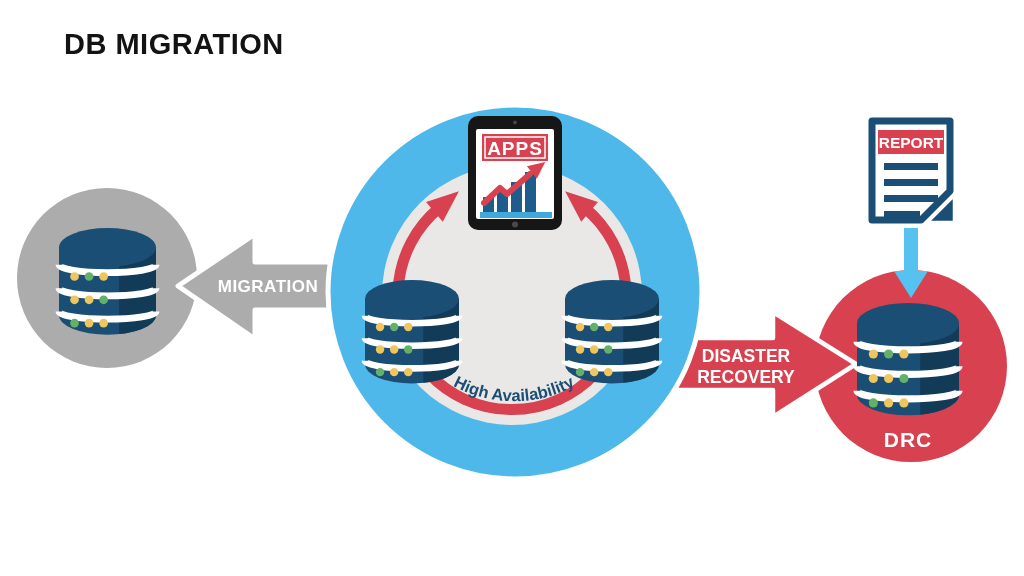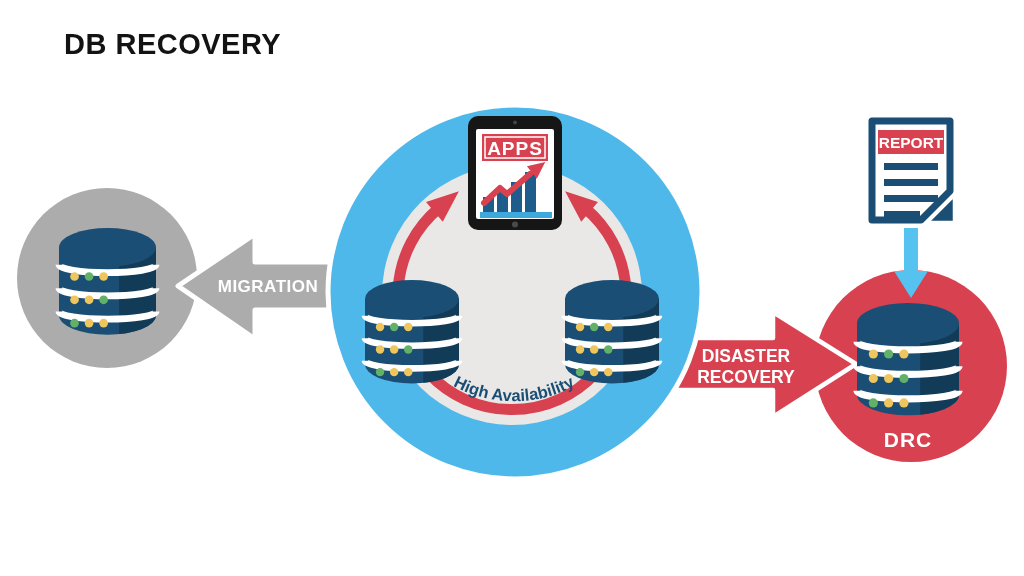--- a/index.html
+++ b/index.html
@@ -28,21 +28,21 @@
   .nofill{fill:none;}
   .lbl{font-family:"Liberation Sans",sans-serif;font-weight:bold;fill:#ffffff;}
   .lbl-navy{font-family:"Liberation Sans",sans-serif;font-weight:bold;
             fill:var(--c-navy,#1A4E74);}
 </style>
 </head>
 <body>
 
 <div class="stage">
 
-  <div class="page-title">DB RECOVERY</div>
+  <div class="page-title">DB MIGRATION</div>
 
   <svg width="1024" height="576" viewBox="0 0 1024 576">
     <defs>
 
       <g id="db">
         <path d="M0,20 A50,20 0 0 1 100,20 L100,90 A50,20 0 0 1 0,90 Z" class="f-navy"></path>
         <clipPath id="dbBodyClip">
           <path d="M0,20 A50,20 0 0 0 100,20 L100,90 A50,20 0 0 1 0,90 Z"></path>
         </clipPath>
         <rect x="62" y="18" width="38" height="94" class="f-dnavy" clip-path="url(#dbBodyClip)"></rect>

